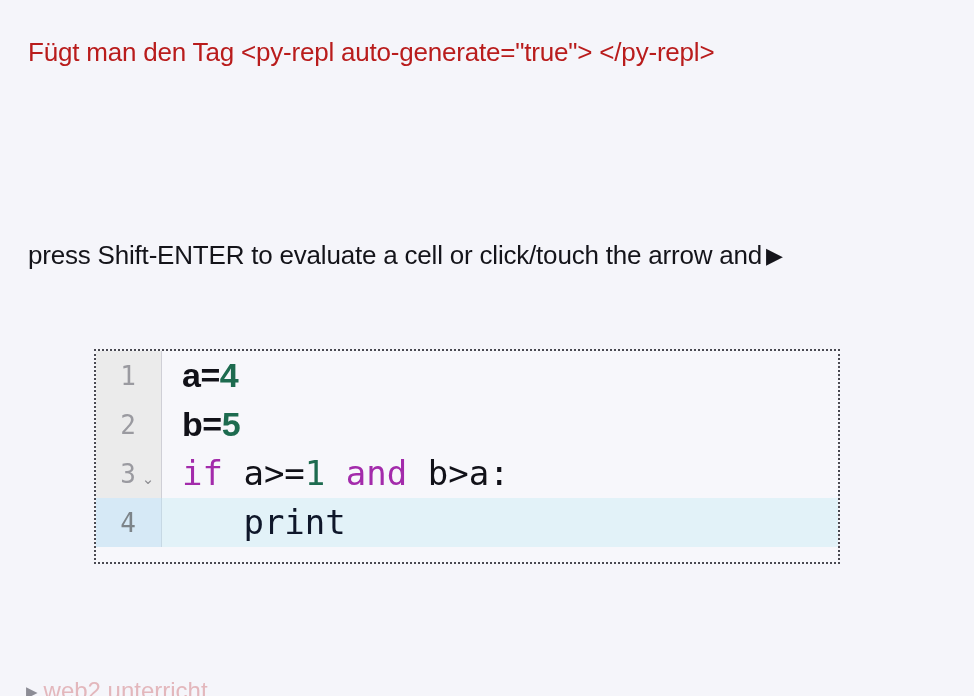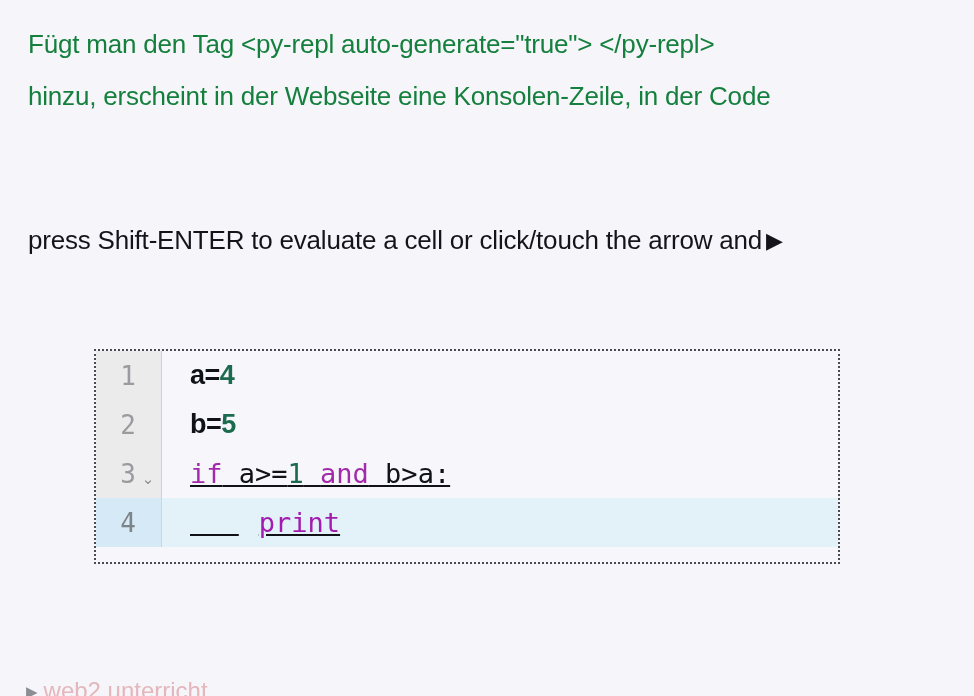--- a/index.html
+++ b/index.html
@@ -17,35 +17,35 @@
 
   .page {
     position: absolute;
     inset: 0;
   }
 
   
   .prose {
     position: absolute;
     left: 28px;
-    top: 18px;
+    top: 26px;
     width: 900px;
-    color: #15803d;
+    color: #b91c1c;
     font-size: 26px;
     line-height: 52px;
     letter-spacing: -0.2px;
   }
   .prose .pline {
     white-space: nowrap;
   }
 
   .repl-note {
     position: absolute;
     left: 28px;
-    top: 214px;
+    top: 229px;
     width: 910px;
     font-size: 26px;
     line-height: 52px;
     letter-spacing: -0.2px;
   }
   .repl-note .note-main {
     color: #14141a;
     white-space: nowrap;
   }
   .repl-note .run-arrow {
@@ -123,39 +123,38 @@
     color: #8b8b90;
     font-size: 15px;
     line-height: 1;
     margin-left: 1px;
     margin-top: 10px;
   }
   .fold.empty { visibility: hidden; }
 
   .code-text {
     flex: 1;
-    padding-left: 28px;
-    font-size: 27px;
+    padding-left: 20px;
+    font-size: 34px;
     line-height: 49px;
     white-space: pre;
     color: #111118;
   }
   .code-text.mono {
     font-family: "DejaVu Sans Mono", monospace;
     letter-spacing: 0px;
-    text-decoration: underline;
   }
   .code-text.prop {
     font-family: "Liberation Sans", sans-serif;
     font-weight: 600;
     letter-spacing: -0.5px;
   }
   .tok-num { color: #1d6b4f; }
   .tok-kw  { color: #a32bab; }
-  .tok-fn  { color: #a21caf; margin-left: 20px; }
+  .tok-fn  { color: #0f172a; }
   .tok-plain { color: #111118; }
 
   
   .footer-link {
     position: absolute;
     left: 26px;
     top: 676px;
     color: #e3b7bc;
     font-size: 24px;
     line-height: 30px;
@@ -169,21 +168,20 @@
     vertical-align: 2px;
   }
 </style>
 </head>
 <body>
 
 <div class="page">
 
   <div class="prose">
     <div class="pline">Fügt man den Tag &lt;py-repl auto-generate="true"&gt; &lt;/py-repl&gt;</div>
-    <div class="pline">hinzu, erscheint in der Webseite eine Konsolen-Zeile, in der Code</div>
   </div>
 
   <div class="repl-note">
     <div>
       <span class="note-main">press Shift-ENTER to evaluate a cell or click/touch the arrow and</span><span class="run-arrow">▶</span>
     </div>
   </div>
 
   <div class="editor">
     <div class="editor-inner">

